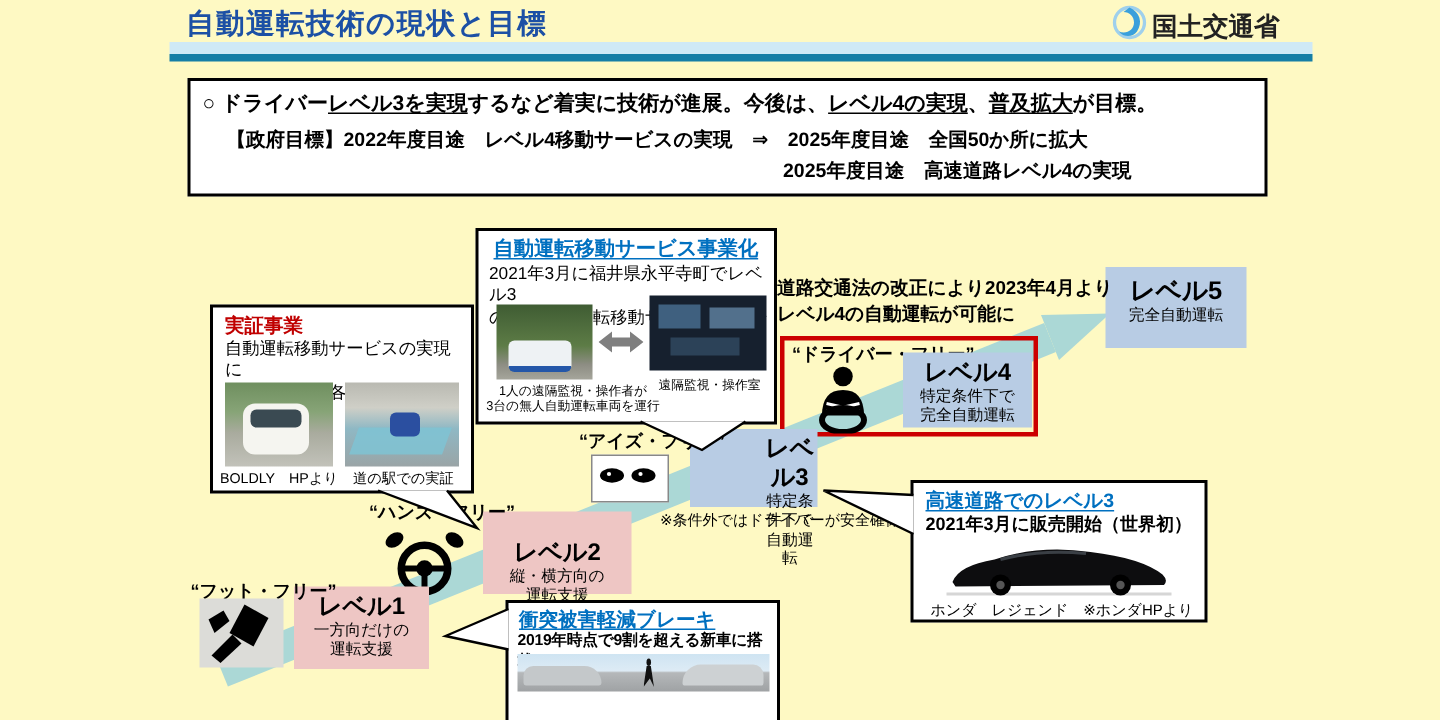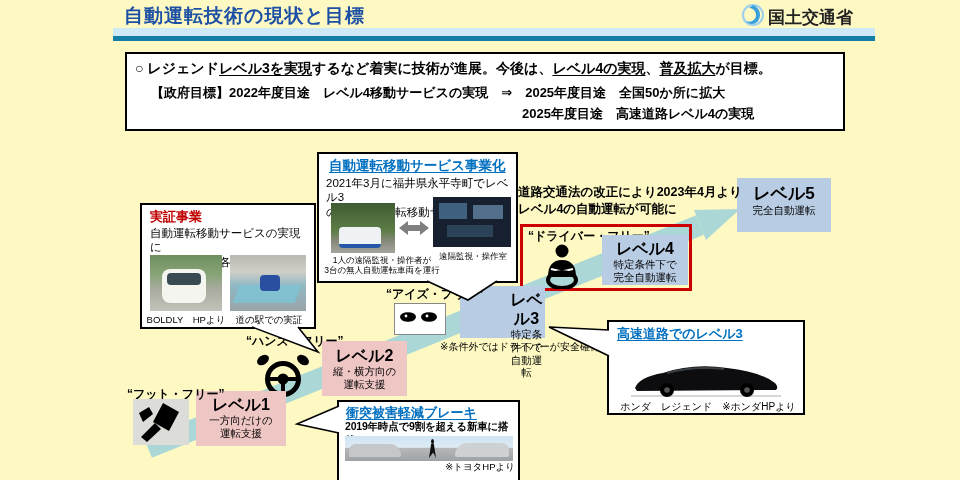--- a/index.html
+++ b/index.html
@@ -48,21 +48,21 @@
     <svg width="24" height="24" viewBox="0 0 24 24">
       <circle cx="12" cy="12" r="10" fill="none" stroke="#9fd0ec" stroke-width="2.2"></circle>
       <path d="M12 2 C19 5 21 12 17 18 C14 22 8 22 5 18 C10 20 15 17 15 12 C15 8 12 5 8 5 Z" fill="#3aa0dc"></path>
     </svg>
   </div>
   <div class="abs logo-text" style="left:768px;top:6px;">国土交通省</div>
 
   <div class="abs sumbox" style="left:125px;top:52px;width:716px;height:75px;">
     <div class="abs sline1" style="left:8px;top:6px;width:700px;">
       <span>○</span>
-      <span>レジェンド</span><span class="und">レベル3を実現</span><span>するなど着実に技術が進展。今後は、</span><span class="und">レベル4の実現</span><span>、</span><span class="und">普及拡大</span><span>が目標。</span>
+      <span>ドライバー</span><span class="und">レベル3を実現</span><span>するなど着実に技術が進展。今後は、</span><span class="und">レベル4の実現</span><span>、</span><span class="und">普及拡大</span><span>が目標。</span>
     </div>
     <div class="abs sline2" style="left:24px;top:30px;">【政府目標】2022年度目途　レベル4移動サービスの実現　⇒　2025年度目途　全国50か所に拡大</div>
     <div class="abs sline2" style="left:395px;top:51px;">2025年度目途　高速道路レベル4の実現</div>
   </div>
 
   <svg class="abs" style="left:0;top:0;z-index:0;pointer-events:none;" width="960" height="480">
     <line x1="148" y1="448" x2="700" y2="225" stroke="#abd8d6" stroke-width="21"></line>
     <polygon points="740,209 706,240 694,210" fill="#abd8d6"></polygon>
   </svg>
 
@@ -97,21 +97,21 @@
   <div class="abs" style="left:394px;top:303px;width:50px;height:30px;background:#fff;border:1.5px solid #888;z-index:1;">
     <svg width="47" height="27" viewBox="0 0 47 27">
       <ellipse cx="13" cy="13" rx="8" ry="4.8" fill="#000"></ellipse>
       <ellipse cx="34" cy="13" rx="8" ry="4.8" fill="#000"></ellipse>
       <circle cx="11" cy="12" r="1.4" fill="#fff"></circle>
       <circle cx="32" cy="12" r="1.4" fill="#fff"></circle>
     </svg>
   </div>
   <div class="abs note-small" style="left:440px;top:340px;z-index:1;">※条件外ではドライバーが安全確保</div>
 
-  <div class="abs lvl lvl-lo" style="left:322px;top:341px;width:85px;height:55px;z-index:1;padding-top:5px;box-sizing:border-box;">
+  <div class="abs lvl lvl-lo" style="left:322px;top:341px;width:99px;height:55px;z-index:1;padding-top:18px;box-sizing:border-box;">
     <div class="nm">レベル2</div>
     <div class="ds">縦・横方向の
 運転支援</div>
   </div>
   <div class="abs free-label" style="left:246px;top:333px;z-index:1;">“ハンズ・フリー”</div>
   <div class="abs" style="left:256px;top:350px;z-index:1;">
     <svg width="54" height="48" viewBox="0 0 54 48">
       <ellipse cx="7" cy="10" rx="6.5" ry="4.5" transform="rotate(-35 7 10)" fill="#000"></ellipse>
       <ellipse cx="47" cy="10" rx="6.5" ry="4.5" transform="rotate(35 47 10)" fill="#000"></ellipse>
       <circle cx="27" cy="29" r="15.5" fill="none" stroke="#000" stroke-width="5"></circle>
@@ -177,25 +177,25 @@
 
   <div class="abs bubble" style="left:337px;top:400px;width:183px;height:86px;z-index:1;box-sizing:border-box;text-decoration:underline;">
     <div class="abs btitle-blue" style="left:7px;top:2px;">衝突被害軽減ブレーキ</div>
     <div class="abs" style="left:6px;top:18px;width:172px;font-size:10.5px;font-weight:600;letter-spacing:-0.2px;">2019年時点で9割を超える新車に搭載</div>
     <div class="photo" style="left:6px;top:34px;width:168px;height:25px;background:linear-gradient(180deg,#cfe4f2 0%,#ddebf5 45%,#b5b8ba 50%,#9fa2a4 100%);">
       <div class="abs" style="left:4px;top:8px;width:52px;height:13px;background:#c4c8ca;border-radius:8px 14px 2px 2px;"></div>
       <div class="abs" style="left:110px;top:7px;width:54px;height:14px;background:#cdd1d3;border-radius:14px 8px 2px 2px;"></div>
       <div class="abs" style="left:86px;top:3px;width:3px;height:5px;background:#111;border-radius:50%;"></div>
       <div class="abs" style="left:84px;top:8px;width:7px;height:14px;background:#111;clip-path:polygon(30% 0,70% 0,100% 100%,60% 60%,0 100%);"></div>
     </div>
-    <div class="abs" style="left:0;top:59px;width:176px;text-align:right;font-size:9.5px;">※トヨタHPより</div>
   </div>
 
   <div class="abs bubble" style="left:607px;top:320px;width:198px;height:95px;z-index:1;box-sizing:border-box;">
     <div class="abs btitle-blue" style="left:8px;top:3px;">高速道路でのレベル3</div>
+    <div class="abs" style="left:8px;top:19px;font-size:12px;font-weight:600;">2021年3月に販売開始（世界初）</div>
     <div class="abs" style="left:20px;top:36px;">
       <svg width="155" height="42" viewBox="0 0 155 42">
         <rect x="2" y="37" width="150" height="2" fill="#d6d6d6"></rect>
         <path d="M6 30 Q10 19 34 15 Q64 5 98 10 Q132 14 146 25 Q150 29 147 32 L8 33 Z" fill="#0d0d0f"></path>
         <path d="M38 15 Q64 8 95 11" stroke="#3a3f45" stroke-width="2" fill="none"></path>
         <circle cx="38" cy="32" r="7" fill="#000"></circle>
           <circle cx="118" cy="32" r="7" fill="#000"></circle>
         <circle cx="38" cy="32" r="2.8" fill="#555"></circle>
           <circle cx="118" cy="32" r="2.8" fill="#555"></circle>
       </svg>

